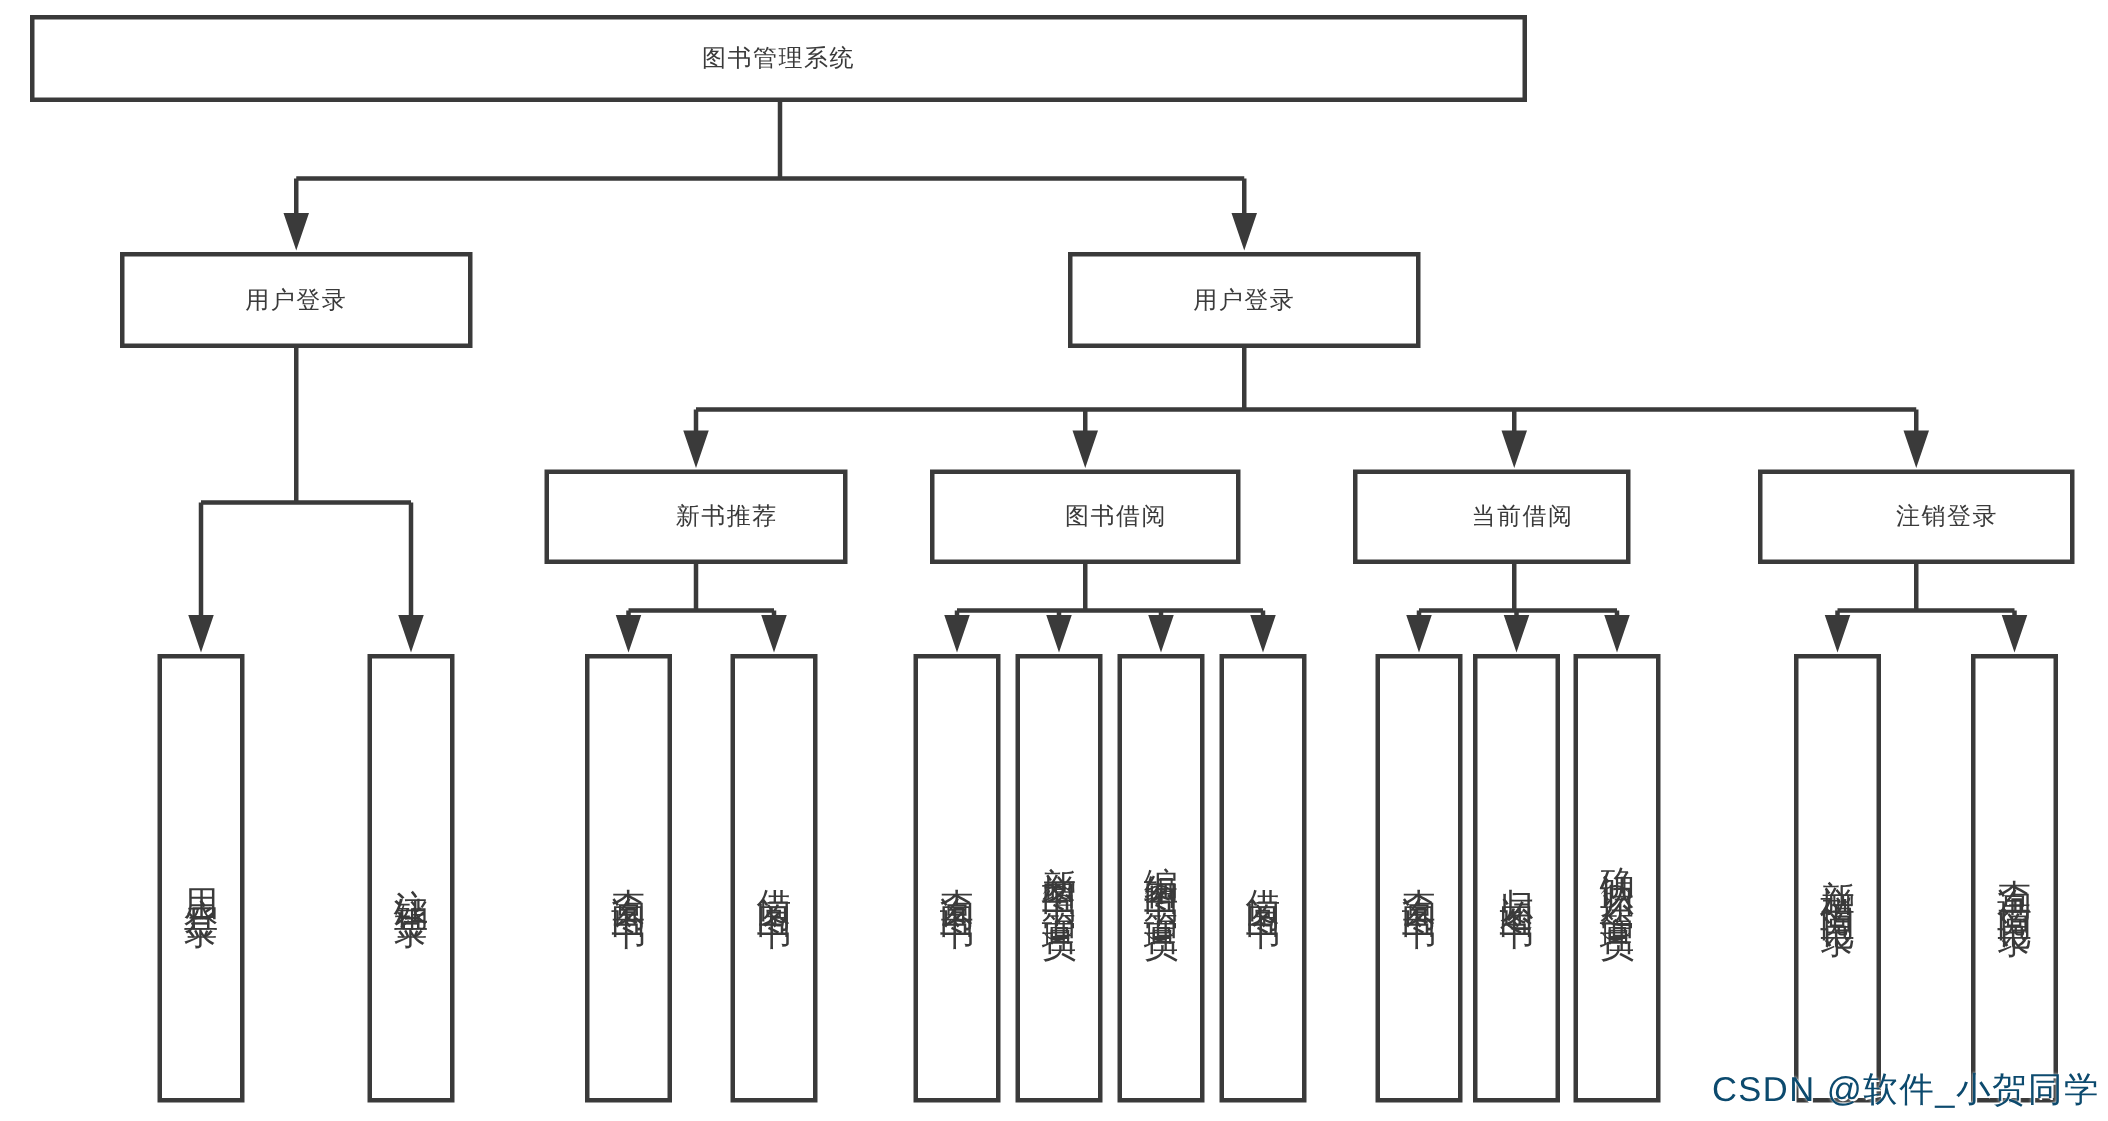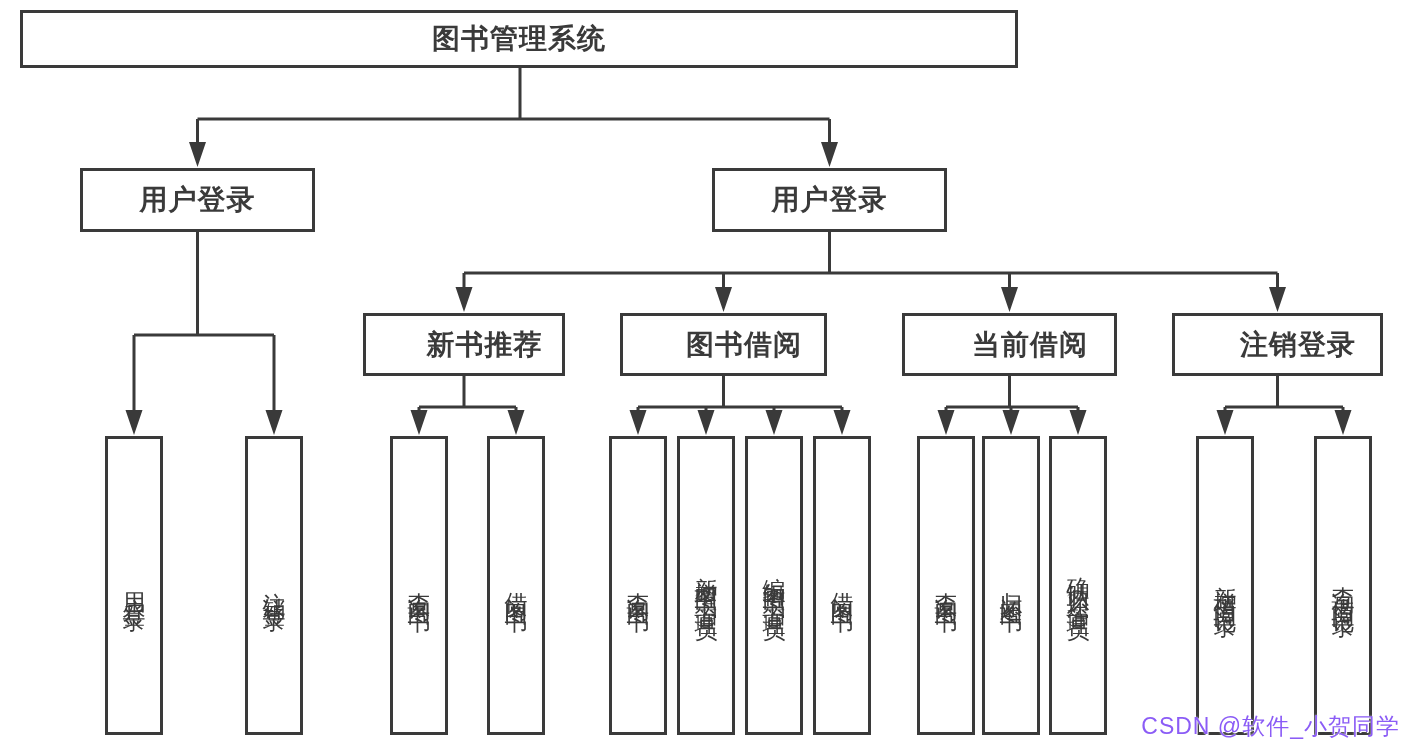--- a/index.html
+++ b/index.html
@@ -21,39 +21,39 @@
   svg.connectors .arrows { fill: #3a3a3a; stroke: none; }
   .box {
     position: absolute;
     box-sizing: border-box;
     border: 3px solid #3a3a3a;
     background: #ffffff;
     display: flex;
     align-items: center;
     justify-content: center;
   }
-  .hbox { font-size: 28px; letter-spacing: 1px; font-weight: bold; }
+  .hbox { font-size: 16px; letter-spacing: 1px; }
   .root { left: 20px; top: 10px; width: 998px; height: 58px; }
   .l2   { top: 168px; width: 235px; height: 64px; }
   .l3   { top: 313px; height: 63px; padding-left: 41px; }
   .leaf { top: 436px; width: 58px; height: 299px; }
   .leaf span {
     writing-mode: vertical-rl;
     text-orientation: mixed;
     font-size: 23px;
     line-height: 1;
     letter-spacing: 6px;
   }
   .watermark {
     position: absolute;
     right: 5px;
     bottom: 5px;
     font-size: 23px;
     letter-spacing: 1px;
-    color: #8b5cf6;
+    color: #0c4a6e;
     text-shadow: 0 0 2px #ffffff, 1px 1px 0 #ffffff;
     z-index: 5;
     white-space: nowrap;
   }
 </style>
 </head>
 <body>
 
 <div class="canvas">
 
@@ -124,21 +124,21 @@
   <div class="box hbox l2" style="left:712px">
     <span>用户登录</span>
   </div>
 
   <div class="box hbox l3" style="left:363px;width:202px">
     <span>新书推荐</span>
   </div>
   <div class="box hbox l3" style="left:620px;width:207px">
     <span>图书借阅</span>
   </div>
-  <div class="box hbox l3" style="left:902px;width:215px">
+  <div class="box hbox l3" style="left:902px;width:185px">
     <span>当前借阅</span>
   </div>
   <div class="box hbox l3" style="left:1172px;width:211px">
     <span>注销登录</span>
   </div>
 
   <div class="box leaf" style="left:105px">
     <span>用户登录</span>
   </div>
   <div class="box leaf" style="left:245px">

